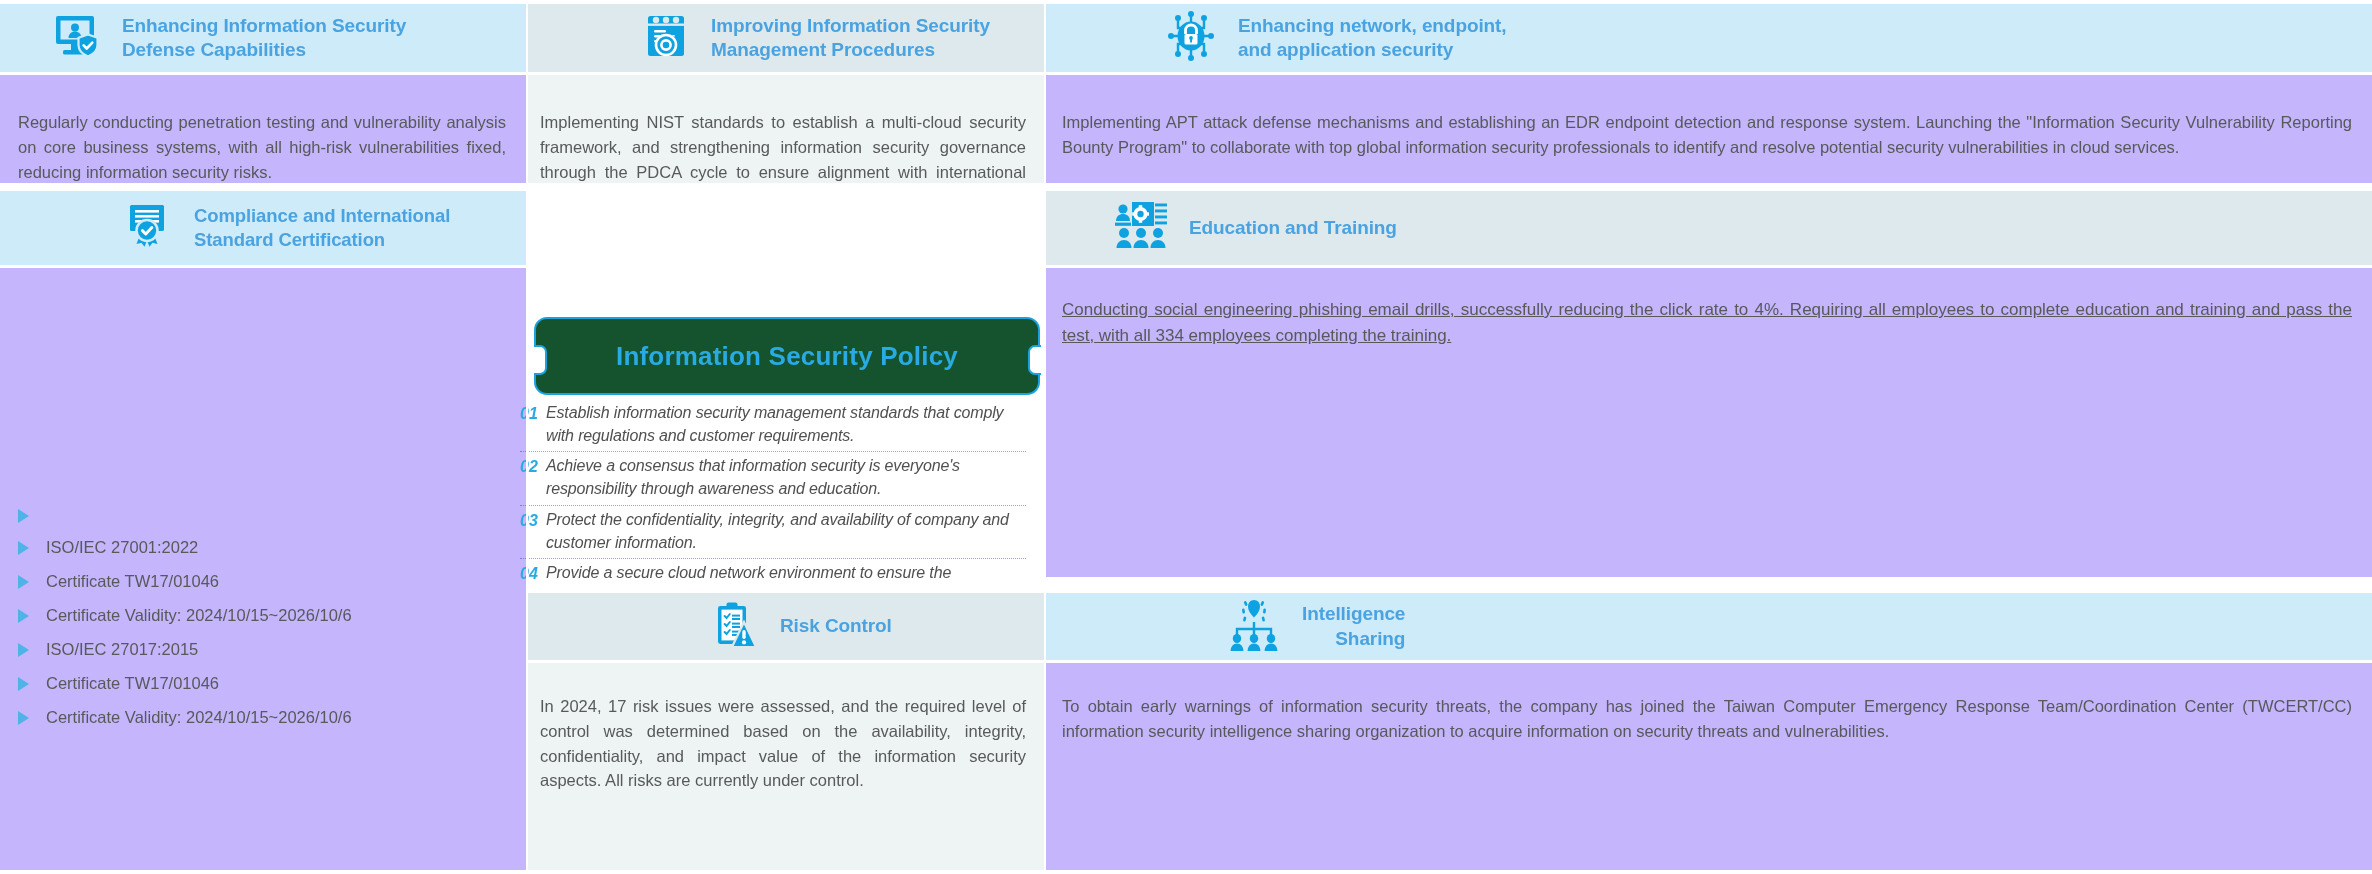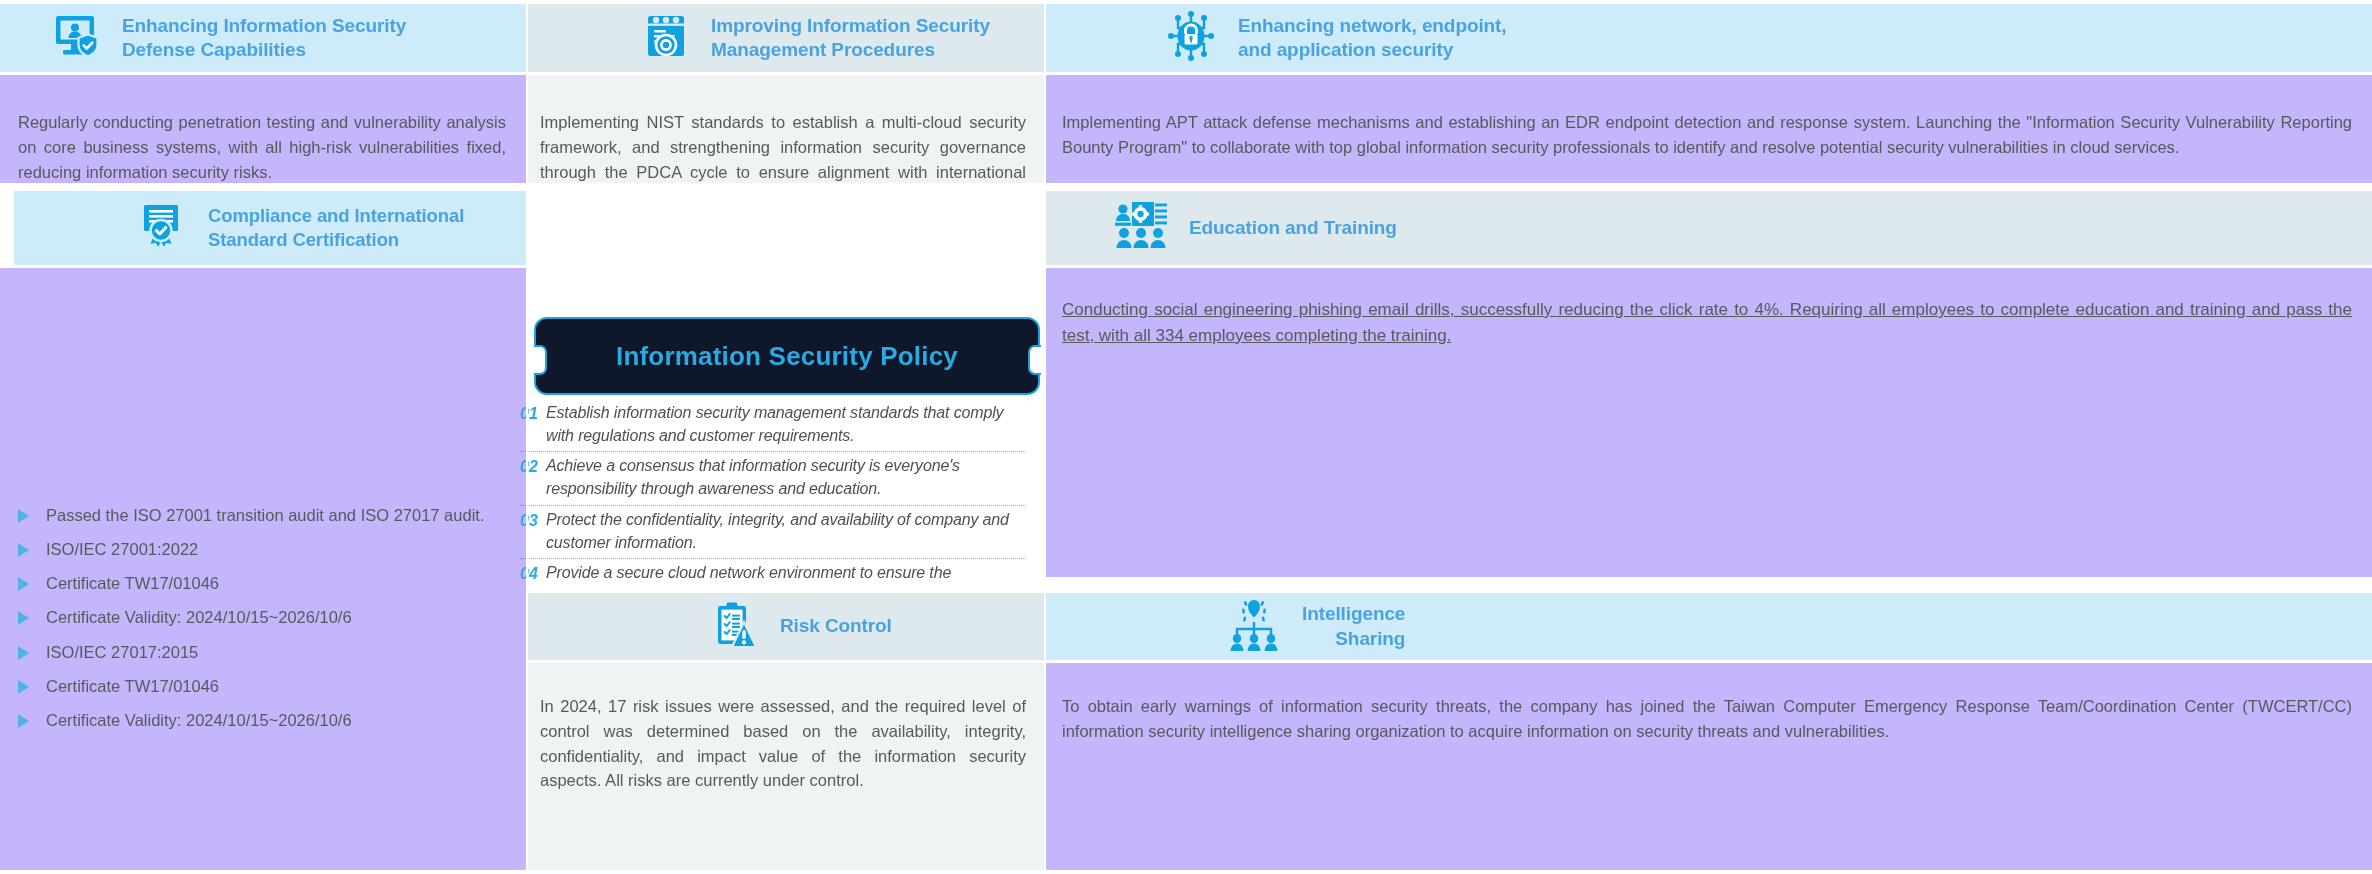--- a/index.html
+++ b/index.html
@@ -41,21 +41,21 @@
   .blist{position:absolute;left:18px;top:505px;width:500px;}
   .brow{display:flex;align-items:flex-start;margin-bottom:13.5px;}
   .btri{flex:0 0 auto;width:0;height:0;border-left:11px solid #4fb3e8;
         border-top:7px solid transparent;border-bottom:7px solid transparent;
         margin-top:4px;}
   .btxt{margin-left:17px;color:#58595b;font-size:16.5px;line-height:1.25;white-space:nowrap;}
 
   
   .policy{
     position:absolute;left:534px;top:317px;width:506px;height:78px;
-    box-sizing:border-box;background:#0f172a;
+    box-sizing:border-box;background:#14532d;
     border:2.5px solid #1aa3e0;border-radius:13px;
     display:flex;align-items:center;justify-content:center;
   }
   .policy .ptxt{color:#29aae3;font-size:26px;font-weight:bold;letter-spacing:.2px;}
   .notch{position:absolute;width:11px;height:26px;background:#ffffff;
          border-top:2.5px solid #1aa3e0;border-bottom:2.5px solid #1aa3e0;}
   .notch.l{left:-2.5px;top:26px;border-right:2.5px solid #1aa3e0;border-radius:0 7px 7px 0;}
   .notch.r{right:-2.5px;top:26px;border-left:2.5px solid #1aa3e0;border-radius:7px 0 0 7px;}
 
   .plist{position:absolute;left:520px;top:400px;width:506px;font-style:italic;}
@@ -139,21 +139,21 @@
     <div class="ttl" style="font-size:19px;">
       <div>Enhancing network, endpoint,</div>
       <div>and application security</div>
     </div>
   </div>
 
   <div class="cell body tint-a-b" style="left:0;top:75px;width:526px;height:108px;padding:35px 20px 0 18px;font-size:16.5px;">Regularly conducting penetration testing and vulnerability analysis on core business systems, with all high-risk vulnerabilities fixed, reducing information security risks.</div>
   <div class="cell body tint-b-b" style="left:528px;top:75px;width:516px;height:108px;padding:35px 18px 0 12px;font-size:16.5px;">Implementing NIST standards to establish a multi-cloud security framework, and strengthening information security governance through the PDCA cycle to ensure alignment with international standards.</div>
   <div class="cell body tint-a-b" style="left:1046px;top:75px;width:1326px;height:108px;padding:35px 20px 0 16px;font-size:16.5px;">Implementing APT attack defense mechanisms and establishing an EDR endpoint detection and response system. Launching the "Information Security Vulnerability Reporting Bounty Program" to collaborate with top global information security professionals to identify and resolve potential security vulnerabilities in cloud services.</div>
 
-  <div class="cell hdr tint-a-h" style="left:14px;top:191px;width:526px;height:74px;padding-left:120px;justify-content:flex-start;">
+  <div class="cell hdr tint-a-h" style="left:0;top:191px;width:526px;height:74px;padding-left:120px;justify-content:flex-start;">
     <span class="ic">
       <svg width="54" height="54" viewBox="0 0 54 54">
         <rect x="10" y="6" width="34" height="26" rx="1.6" fill="#0fa2e0"></rect>
         <rect x="15" y="11" width="24" height="2.6" fill="#ffffff"></rect>
         <rect x="15" y="16" width="24" height="2.6" fill="#ffffff"></rect>
         <rect x="15" y="21" width="7" height="2.6" fill="#ffffff"></rect>
         <rect x="32" y="21" width="7" height="2.6" fill="#ffffff"></rect>
         <path d="M20 36l-3.5 9 5-1.2 3 4 4-10zM34 36l3.5 9-5-1.2-3 4-4-10z" fill="#0fa2e0"></path>
         <circle cx="27" cy="31.5" r="10.5" fill="#0fa2e0" stroke="#cdebf8" stroke-width="2.6"></circle>
         <path d="M22.4 31.6l3.4 3.4 6-6.4" fill="none" stroke="#ffffff" stroke-width="2.9" stroke-linecap="round" stroke-linejoin="round"></path>
@@ -162,21 +162,20 @@
     <div class="ttl" style="font-size:18.5px;">
       <div>Compliance and International</div>
       <div>Standard Certification</div>
     </div>
   </div>
   <div class="cell tint-a-b" style="left:0;top:268px;width:526px;height:602px;"></div>
 
   <div class="blist">
     <div class="brow">
       <span class="btri"></span>
-      <span class="btxt">Passed the ISO 27001 transition audit and ISO 27017 audit.</span>
     </div>
     <div class="brow">
       <span class="btri"></span>
       <span class="btxt">ISO/IEC 27001:2022</span>
     </div>
     <div class="brow">
       <span class="btri"></span>
       <span class="btxt">Certificate TW17/01046</span>
     </div>
     <div class="brow">

